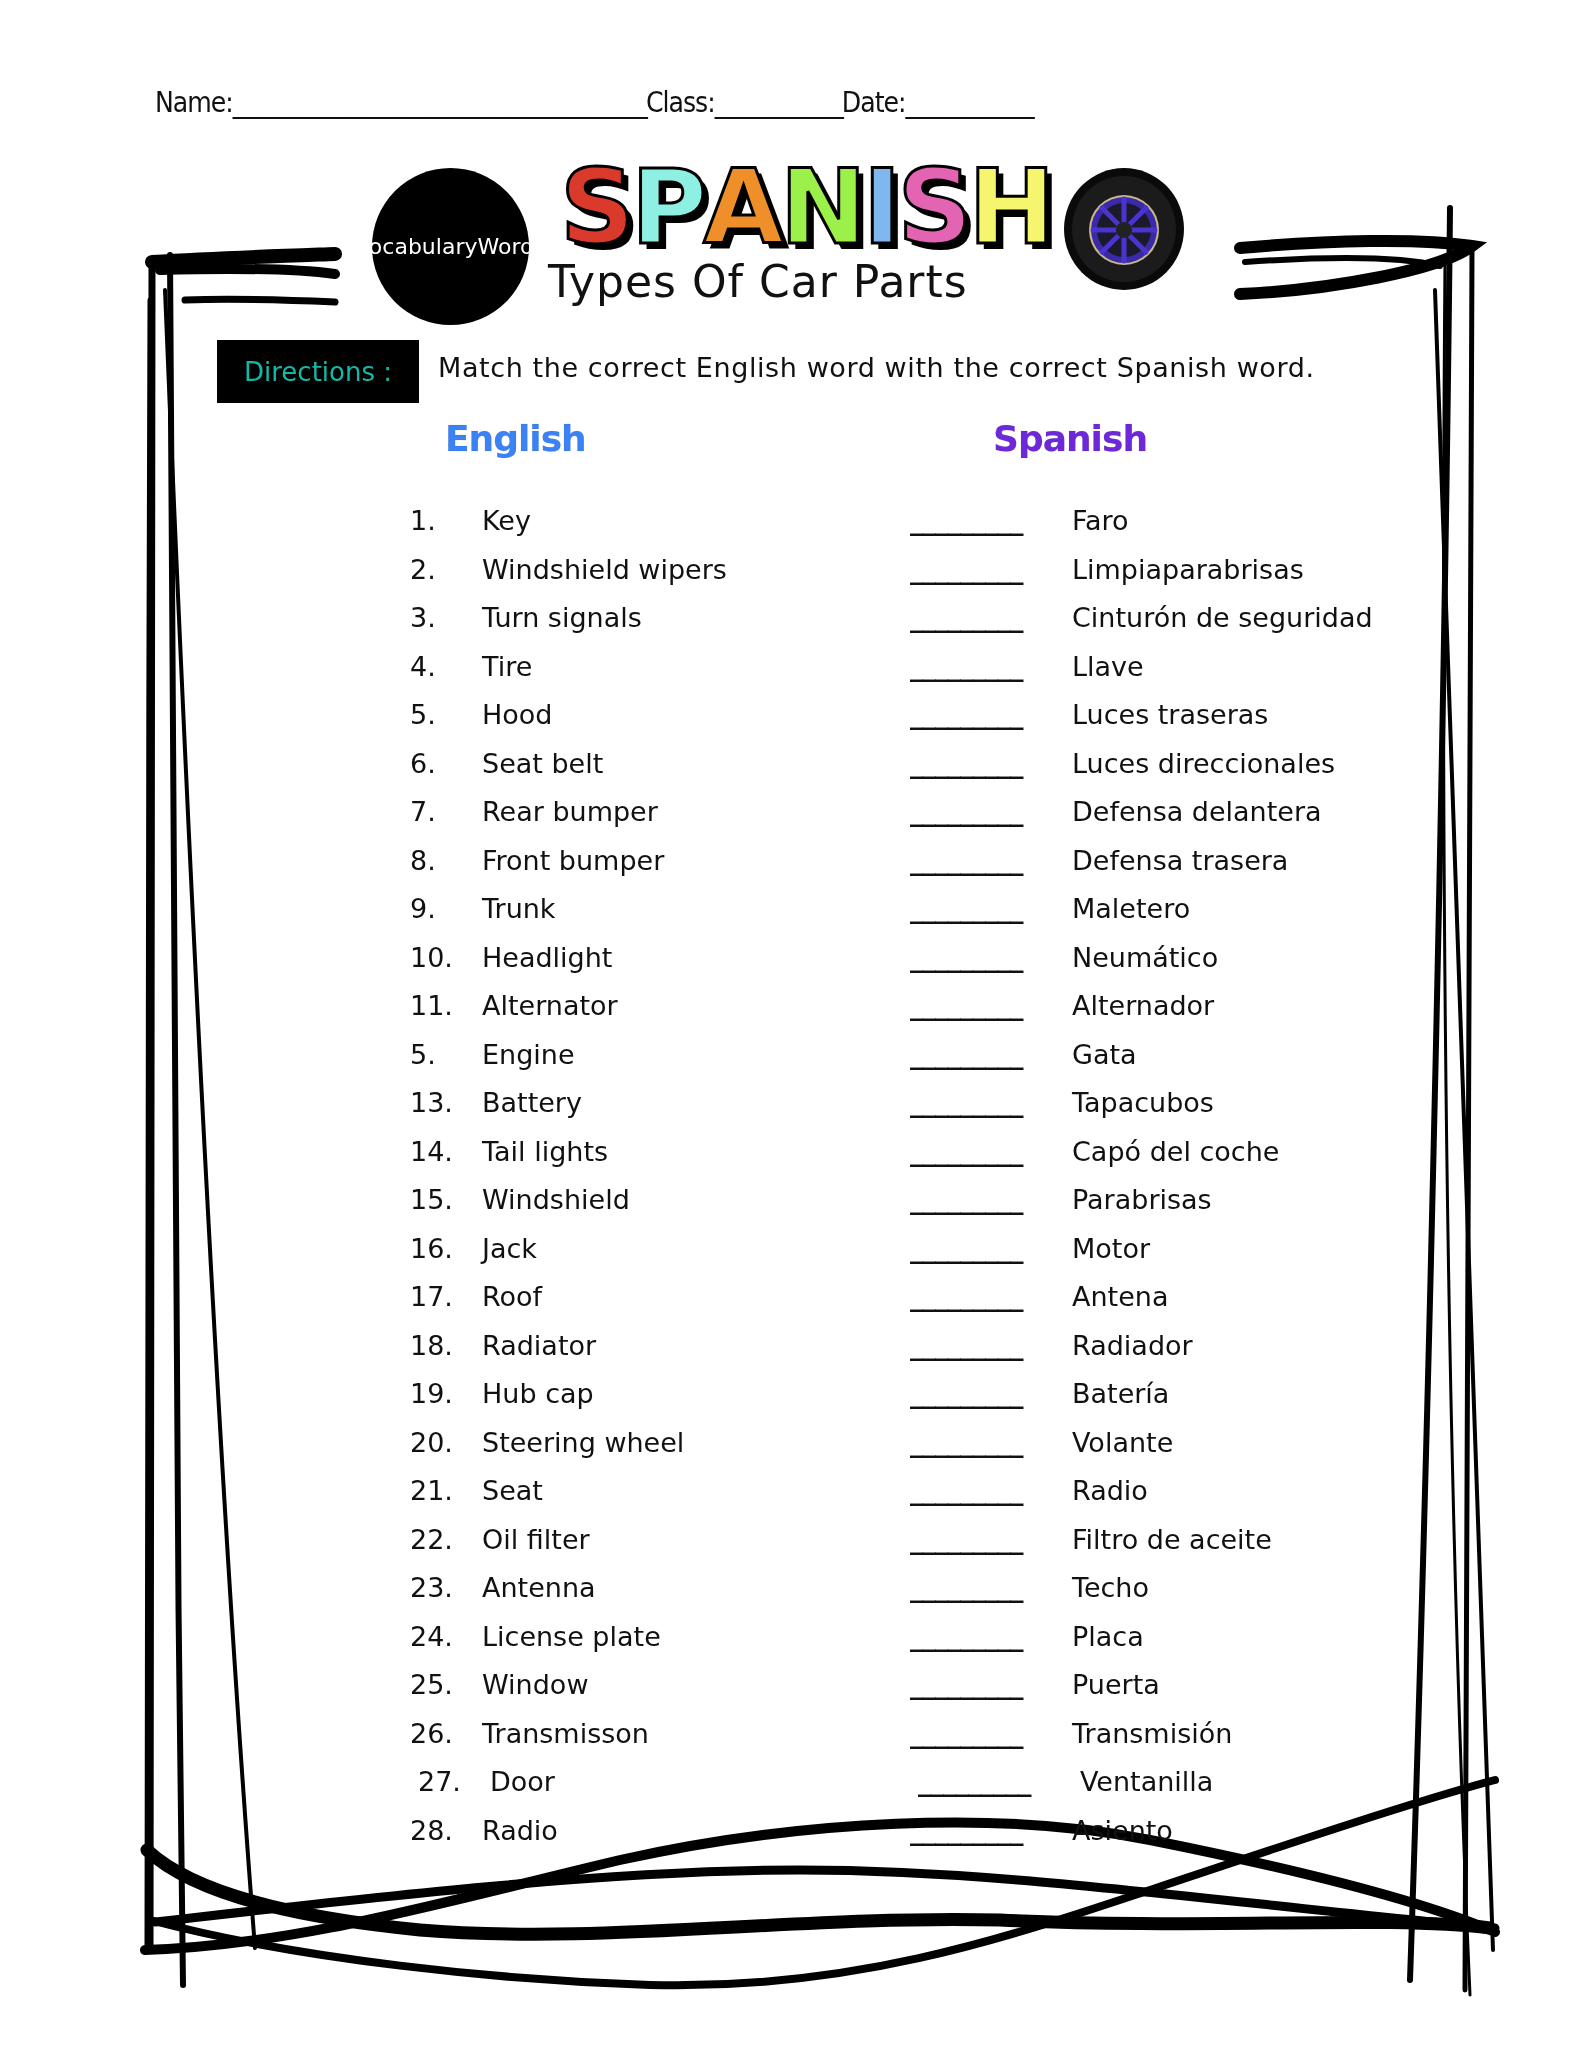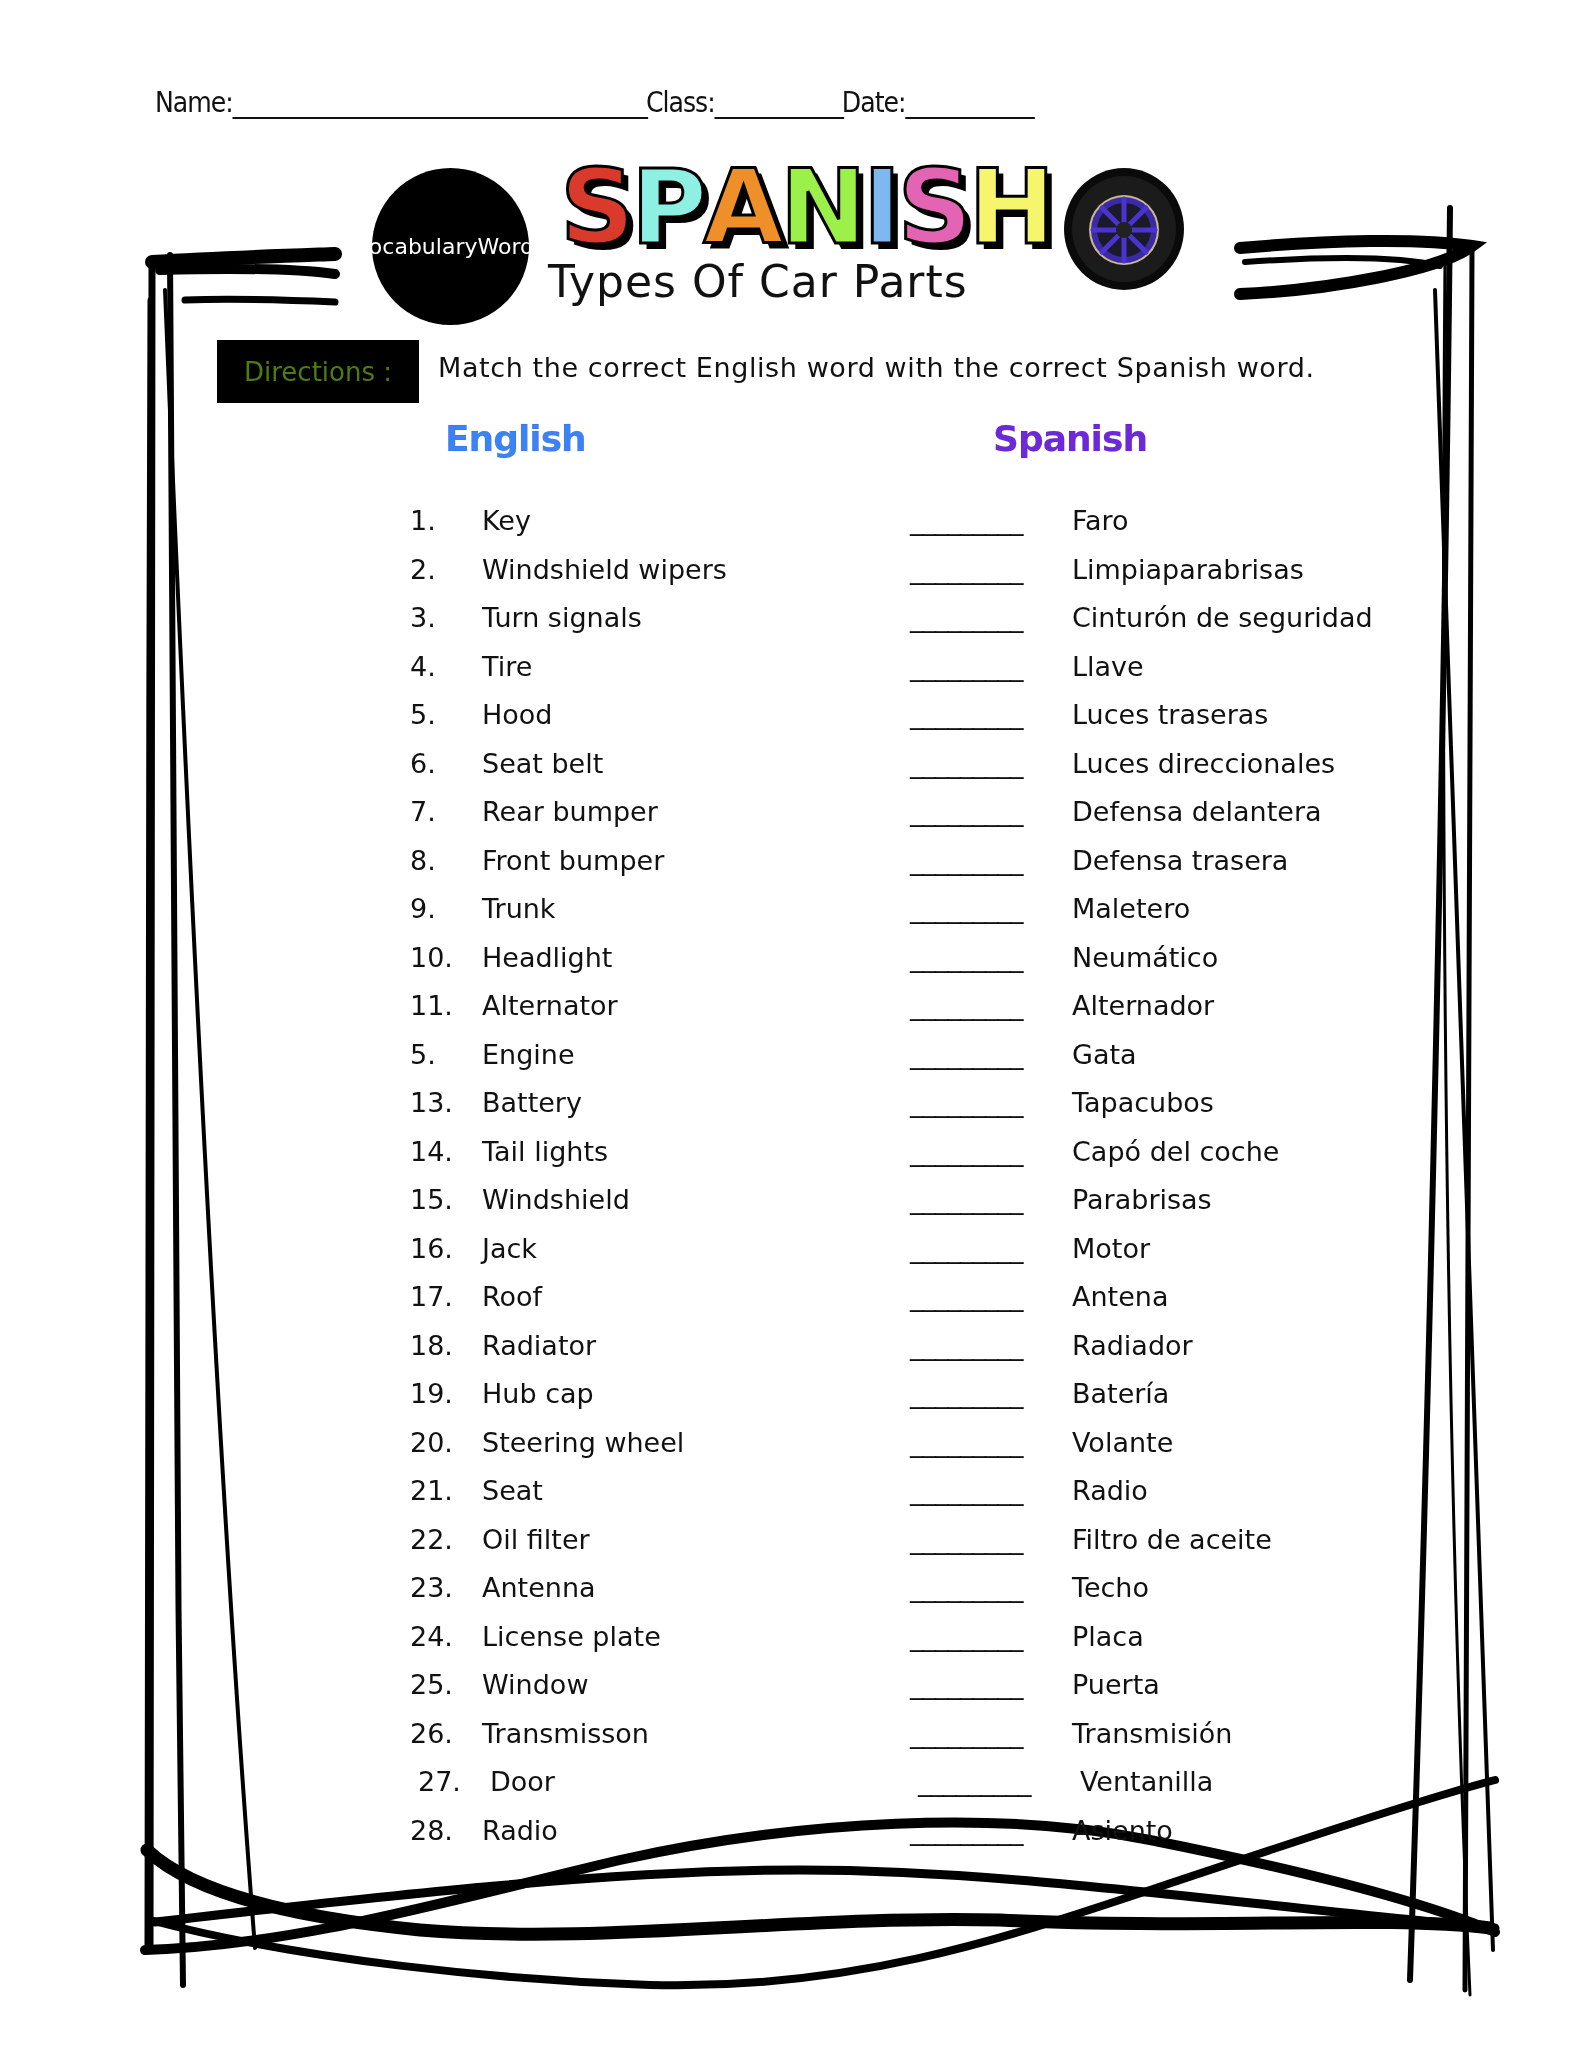--- a/index.html
+++ b/index.html
@@ -10,30 +10,30 @@
   .header-line { left:155px; top:86px; font-size:28px; letter-spacing:-1px; white-space:nowrap; font-family:"DejaVu Sans Condensed","DejaVu Sans",sans-serif; }
   .header-line .blank { letter-spacing:-2px; }
   .vocab-circle { left:372px; top:168px; width:157px; height:157px; border-radius:50%; background:#000;
                   color:#fff; display:flex; align-items:center; justify-content:center;
                   font-size:22px; line-height:32px; text-align:center; }
   .title-spanish { left:560px; top:160px; height:95px; display:flex; align-items:flex-end; }
   .title-spanish span { font-family:"DejaVu Sans", sans-serif; font-weight:bold; font-size:104px; line-height:95px;
                         -webkit-text-stroke:3px #000; text-shadow:6px 6px 0 #000; letter-spacing:-4px; display:inline-block; }
   .subtitle { left:548px; top:256px; font-size:44px; font-weight:normal; letter-spacing:1px; white-space:nowrap; }
   .wheel { left:1062px; top:167px; width:124px; height:124px; }
-  .directions-box { left:217px; top:340px; width:202px; height:63px; background:#000; color:#4d7c0f;
+  .directions-box { left:217px; top:340px; width:202px; height:63px; background:#000; color:#14b8a6;
                     font-size:26px; display:flex; align-items:center; justify-content:center; white-space:nowrap; }
   .directions-text { left:438px; top:352px; font-size:27px; white-space:nowrap; letter-spacing:0.6px; }
   .col-heading { font-size:36px; font-weight:bold; letter-spacing:-1px; -webkit-text-stroke:0.5px rgba(0,0,0,0.15); }
   .english-heading { left:445px; top:418px; color:#3b82f6;text-align:right; }
   .spanish-heading { left:993px; top:418px; color:#6d28d9; }
   .row { position:absolute; left:0; height:44px; width:1583px; }
   .row .num { position:absolute; left:410px; font-size:27px; }
   .row .eng { position:absolute; left:482px; font-size:27px; white-space:nowrap; }
-  .row .blank-line { position:absolute; left:910px; font-size:27px; letter-spacing:-1px; font-weight:normal; white-space:nowrap; }
+  .row .blank-line { position:absolute; left:910px; font-size:27px; letter-spacing:-1px; font-weight:bold; white-space:nowrap; }
   .row .spa { position:absolute; left:1072px; font-size:27px; white-space:nowrap; }
 </style>
 </head>
 <body>
 
 <svg id="frame" viewBox="0 0 1583 2048" xmlns="http://www.w3.org/2000/svg">
   <g fill="none" stroke="#000" stroke-linecap="round">
 
     <path d="M152 262 C 220 258, 280 256, 335 254" stroke-width="14"></path>
     <path d="M160 270 C 230 268, 290 268, 335 274" stroke-width="10"></path>

